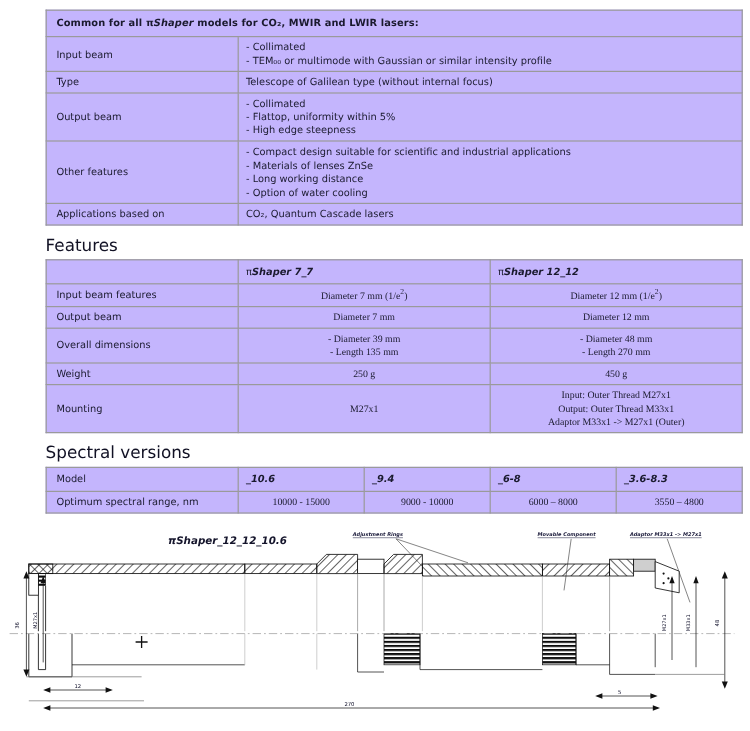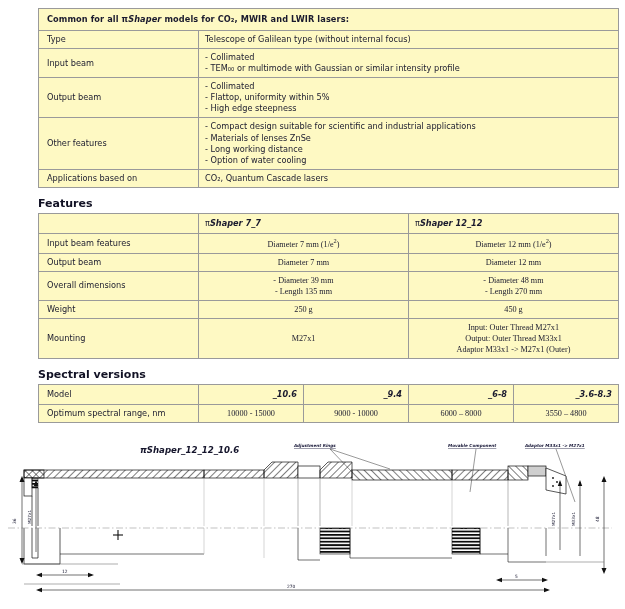--- a/index.html
+++ b/index.html
@@ -15,21 +15,21 @@
     color: #1a1a2e;
     overflow: hidden;
   }
 
   
   .tbl {
     border-collapse: collapse;
     table-layout: fixed;
     width: 580px;
     margin: 0 0 0 38px;
-    background: #fef9c3;
+    background: #c4b5fd;
   }
   .tbl td {
     border: 1px solid #9a9a9a;
     padding: 3px 6px;
     font-size: 8.2px;
     line-height: 1.35;
     vertical-align: middle;
     color: #1a1a2e;
   }
   .tbl td.lbl {
@@ -39,41 +39,41 @@
     font-weight: bold;
     font-size: 9.6px;
     padding: 5px 8px !important;
     letter-spacing: .1px;
   }
   .ctr { text-align: center; font-family: Liberation Serif, serif; }
   .lines { white-space: pre-line; }
 
   
   .section-caption {
-    font-size: 11px;
-    font-weight: bold;
+    font-size: 14px;
+    font-weight: normal;
     margin: 9px 0 3px 38px;
     color: #111124;
   }
 
   
   .pi { font-style: normal; }
   .shaper { font-style: italic; font-weight: bold; }
   .model-head {
     font-size: 10.5px;
     font-weight: bold;
     font-style: italic;
     text-align: left;
     padding: 4px 6px !important;
   }
   .spec-head {
     font-size: 10.5px;
     font-weight: bold;
     font-style: italic;
-    text-align: right;
+    text-align: left;
     padding: 4px 6px !important;
   }
   sub, sup { font-size: 6.4px; }
 
   
   .block-top { margin-top: 8px; }
 
   
   #drawing-wrap {
     position: absolute;
@@ -118,27 +118,27 @@
       <col style="width:420px">
     </colgroup>
   <tbody>
     <tr>
       <td class="banner" colspan="2">Common for all  
         <span class="pi">π</span><span class="shaper">Shaper</span>
         <span>  models for CO₂, MWIR and LWIR lasers:</span>
       </td>
     </tr>
     <tr>
-      <td class="lbl">Type</td>
-      <td class="lines">Telescope of Galilean type (without internal focus)</td>
-    </tr>
-    <tr>
       <td class="lbl">Input beam</td>
       <td class="lines">- Collimated
 - TEM₀₀ or multimode with Gaussian or similar intensity profile</td>
+    </tr>
+    <tr>
+      <td class="lbl">Type</td>
+      <td class="lines">Telescope of Galilean type (without internal focus)</td>
     </tr>
     <tr>
       <td class="lbl">Output beam</td>
       <td class="lines">- Collimated
 - Flattop, uniformity within 5%
 - High edge steepness</td>
     </tr>
     <tr>
       <td class="lbl">Other features</td>
       <td class="lines">- Compact design suitable for scientific and industrial applications

